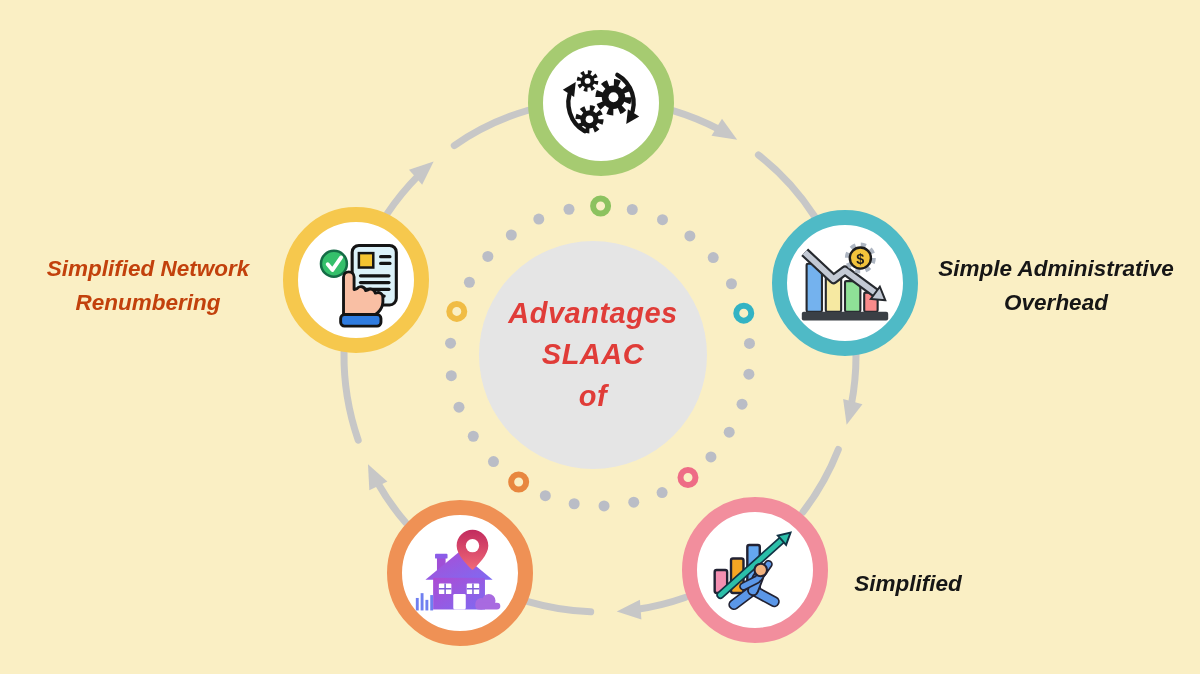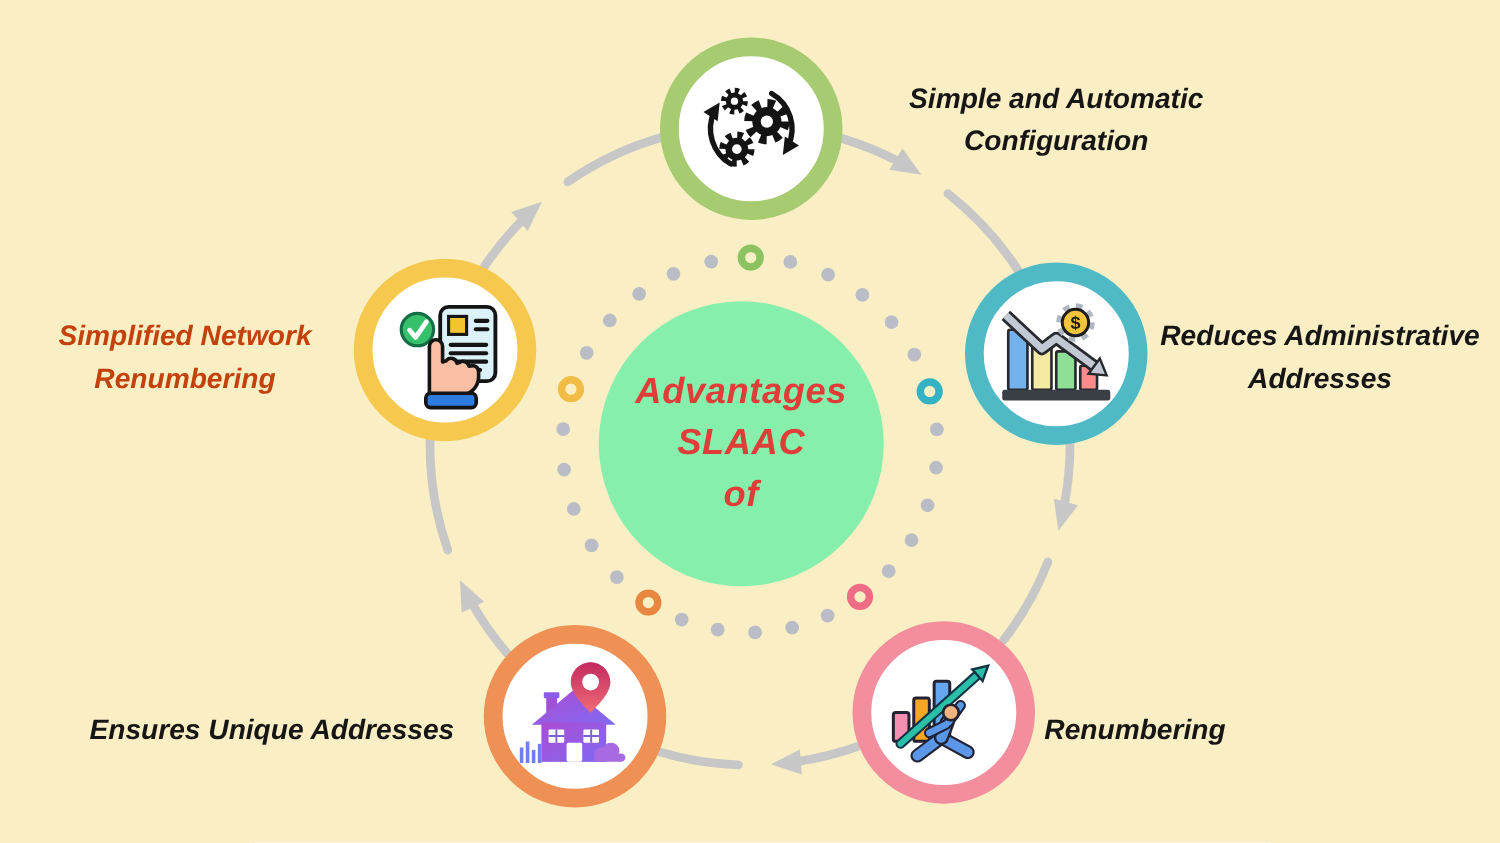--- a/index.html
+++ b/index.html
@@ -97,76 +97,75 @@
       <polygon points="433.63453345113857,161.40418416630925 408.9896048108033,169.68835535676538 422.1632555496879,184.73677474917616" fill="#C7C7C7"></polygon>
       <path d="M454.2663785814959,145.52978455789017 A256,256 0 0 1 528.2628212603531,110.25668435036539" fill="none" stroke="#C7C7C7" stroke-width="7" stroke-linecap="round"></path>
       <circle cx="469.38848055857966" cy="282.23936694141327" r="5.5" fill="#BABDC6"></circle>
       <circle cx="487.84623180346637" cy="256.3931112858242" r="5.5" fill="#BABDC6"></circle>
       <circle cx="511.3320483845799" cy="235.01242065267394" r="5.5" fill="#BABDC6"></circle>
       <circle cx="538.7930167695139" cy="219.05583180060938" r="5.5" fill="#BABDC6"></circle>
       <circle cx="568.9980098596807" cy="209.23870875690844" r="5.5" fill="#BABDC6"></circle>
       <circle cx="456.786290513068" cy="311.3924511434147" r="7.5" fill="none" stroke="#F0BC45" stroke-width="6"></circle>
     </svg>
 
-  <div class="center-circle" style="background: #86efac; color: rgb(224, 60, 56);">
+  <div class="center-circle" style="background: #e5e5e5; color: rgb(224, 60, 56);">
     <div class="center-text">
       <span>Advantages</span>
       <span>SLAAC</span>
       <span>of</span>
     </div>
   </div>
 
   <div class="node n0" style="border-color: rgb(166, 203, 113);">
     <svg class="icon" width="96" height="96" viewBox="0 0 100 100">
       <path d="M33,79.4 A34,34 0 0 1 19.2,35.6" fill="none" stroke="#141414" stroke-width="4.5" stroke-linecap="round"></path>
       <polygon points="23.7,28.2 10.2,36.1 22.0,43.7" fill="#141414"></polygon>
       <path d="M67,20.6 A34,34 0 0 1 80.8,64.4" fill="none" stroke="#141414" stroke-width="4.5" stroke-linecap="round"></path>
       <polygon points="76.3,71.9 89.8,64.0 78.0,56.4" fill="#141414"></polygon>
       <use href="#gearsym" transform="translate(63,44) scale(1.35)" style="color:#141414"></use>
       <use href="#gearsym" transform="translate(36,27) scale(0.8)" style="color:#141414"></use>
       <use href="#gearsym" transform="translate(38,67) scale(1.05)" style="color:#141414"></use>
     </svg>
   </div>
-  <div class="label lbl0" style="color: rgb(22, 22, 22);">Simple and Automatic Configuration</div>
 
   <div class="node n1" style="border-color: rgb(79, 186, 198);">
     <svg class="icon" width="96" height="96" viewBox="0 0 100 100">
       <rect x="10" y="30" width="16" height="50" rx="1.5" fill="#74B2EE" stroke="#26292E" stroke-width="2.2"></rect>
       <rect x="30" y="42" width="16" height="38" rx="1.5" fill="#F6E9A2" stroke="#26292E" stroke-width="2.2"></rect>
       <rect x="50" y="48" width="16" height="32" rx="1.5" fill="#8FE097" stroke="#26292E" stroke-width="2.2"></rect>
       <rect x="70" y="60" width="14" height="20" rx="1.5" fill="#F98B8B" stroke="#26292E" stroke-width="2.2"></rect>
       <rect x="5" y="80" width="90" height="9" rx="2" fill="#3A3F45"></rect>
       <path d="M8,18 L38,46 L50,37 L84,62" fill="none" stroke="#26292E" stroke-width="10.5" stroke-linejoin="round"></path>
       <path d="M8,18 L38,46 L50,37 L84,62" fill="none" stroke="#C3C9D4" stroke-width="6" stroke-linejoin="round"></path>
       <polygon points="92,68 76.9,66.7 86.3,53.9" fill="#C3C9D4" stroke="#26292E" stroke-width="2"></polygon>
       <use href="#gearsym" transform="translate(66,24) scale(1.15)" style="color:#AEB6C2"></use>
       <circle cx="66" cy="24" r="11" fill="#F2C33C" stroke="#1C1C1C" stroke-width="2.5"></circle>
       <text x="66" y="25" font-size="15" font-weight="bold" fill="#1C1C1C" text-anchor="middle" dominant-baseline="central" font-family="'Liberation Sans',sans-serif">$</text>
     </svg>
   </div>
-  <div class="label lbl1" style="color: rgb(22, 22, 22);">Reduces Administrative Addresses</div>
+  <div class="label lbl1" style="color: rgb(22, 22, 22);">Simple Administrative Overhead</div>
 
   <div class="node n2" style="border-color: rgb(242, 142, 157);">
     <svg class="icon" width="96" height="96" viewBox="0 0 100 100">
       <rect x="8" y="50" width="13" height="24" rx="2" fill="#F48FB1" stroke="#223" stroke-width="2.5"></rect>
       <rect x="25" y="38" width="13" height="36" rx="2" fill="#F5A623" stroke="#223" stroke-width="2.5"></rect>
       <rect x="42" y="24" width="13" height="50" rx="2" fill="#64A7F0" stroke="#223" stroke-width="2.5"></rect>
       <path d="M14,76 L80,17" fill="none" stroke="#113344" stroke-width="8.5" stroke-linecap="round"></path>
       <path d="M14,76 L80,17" fill="none" stroke="#2BBFA9" stroke-width="5" stroke-linecap="round"></path>
       <polygon points="87,11 82.4,23.8 73.8,14.2" fill="#2BBFA9" stroke="#113344" stroke-width="2"></polygon>
       <path d="M48,71 L28,86 M48,71 L70,83" fill="none" stroke="#223" stroke-width="11.5" stroke-linecap="round"></path>
       <path d="M48,71 L28,86 M48,71 L70,83" fill="none" stroke="#5B97E8" stroke-width="8" stroke-linecap="round"></path>
       <path d="M53,58 L48,71" fill="none" stroke="#223" stroke-width="12.5" stroke-linecap="round"></path>
       <path d="M53,58 L48,71" fill="none" stroke="#5B97E8" stroke-width="8.5" stroke-linecap="round"></path>
       <path d="M52,60 L38,67 M54,58 L64,44" fill="none" stroke="#223" stroke-width="9" stroke-linecap="round"></path>
       <path d="M52,60 L38,67 M54,58 L64,44" fill="none" stroke="#5B97E8" stroke-width="5.5" stroke-linecap="round"></path>
       <circle cx="56" cy="50" r="6.5" fill="#F2B27E" stroke="#223" stroke-width="2.2"></circle>
     </svg>
   </div>
-  <div class="label lbl2" style="color: rgb(22, 22, 22);">Renumbering</div>
+  <div class="label lbl2" style="color: rgb(22, 22, 22);">Simplified</div>
 
   <div class="node n3" style="border-color: rgb(239, 145, 85);">
     <svg class="icon" width="96" height="96" viewBox="0 0 100 100">
       <rect x="4" y="76" width="3" height="13" fill="#6F7FF0"></rect>
       <rect x="9" y="71" width="3" height="18" fill="#6F7FF0"></rect>
       <rect x="14" y="78" width="3" height="11" fill="#6F7FF0"></rect>
       <rect x="19" y="73" width="3" height="16" fill="#6F7FF0"></rect>
       <rect x="26" y="33" width="9" height="15" fill="#A04FD6"></rect>
       <rect x="24" y="30" width="13" height="5" rx="1" fill="#8B5CE8"></rect>
       <polygon points="14,57 49,28 84,57" fill="url(#houseGrad)"></polygon>
@@ -176,21 +175,20 @@
       <rect x="57" y="61" width="13" height="11" rx="1" fill="#FFFFFF"></rect>
       <path d="M63.5,61 V72 M57,66.5 H70" stroke="#7F5FD8" stroke-width="1.6"></path>
       <rect x="43" y="72" width="13" height="16" rx="1.5" fill="#FFFFFF"></rect>
       <circle cx="72" cy="82" r="6" fill="#A86AE0"></circle>
       <circle cx="80" cy="79" r="7" fill="#A86AE0"></circle>
       <rect x="66" y="81" width="26" height="7" rx="3.5" fill="#A86AE0"></rect>
       <path d="M63,5 C54,5 46.5,12.5 46.5,21.5 C46.5,31 57,41 63,47 C69,41 79.5,31 79.5,21.5 C79.5,12.5 72,5 63,5 Z" fill="url(#pinGrad)"></path>
       <circle cx="63" cy="21.5" r="7" fill="#FFFFFF"></circle>
     </svg>
   </div>
-  <div class="label lbl3" style="color: rgb(22, 22, 22);">Ensures Unique Addresses</div>
 
   <div class="node n4" style="border-color: rgb(246, 200, 77);">
     <svg class="icon" width="96" height="96" viewBox="0 0 100 100">
       <rect x="46" y="14" width="46" height="62" rx="7" fill="#DCF2F9" stroke="#141414" stroke-width="3.2"></rect>
       <rect x="53" y="22" width="15" height="15" fill="#F4C430" stroke="#141414" stroke-width="2.6"></rect>
       <rect x="74" y="24" width="13" height="3.4" rx="1.7" fill="#141414"></rect>
       <rect x="74" y="31" width="13" height="3.4" rx="1.7" fill="#141414"></rect>
       <rect x="53" y="44" width="33" height="3.4" rx="1.7" fill="#141414"></rect>
       <rect x="53" y="51" width="33" height="3.4" rx="1.7" fill="#141414"></rect>
       <rect x="53" y="58" width="33" height="3.4" rx="1.7" fill="#141414"></rect>

